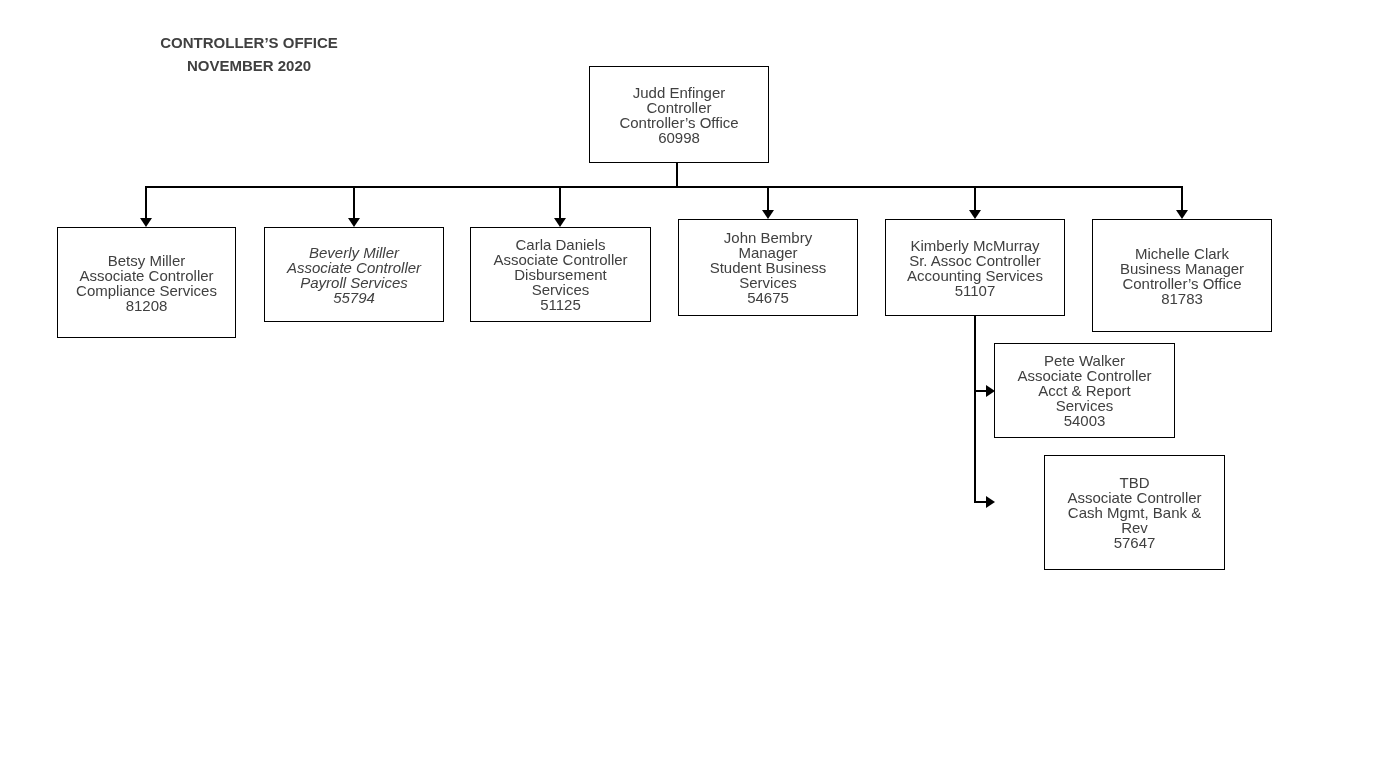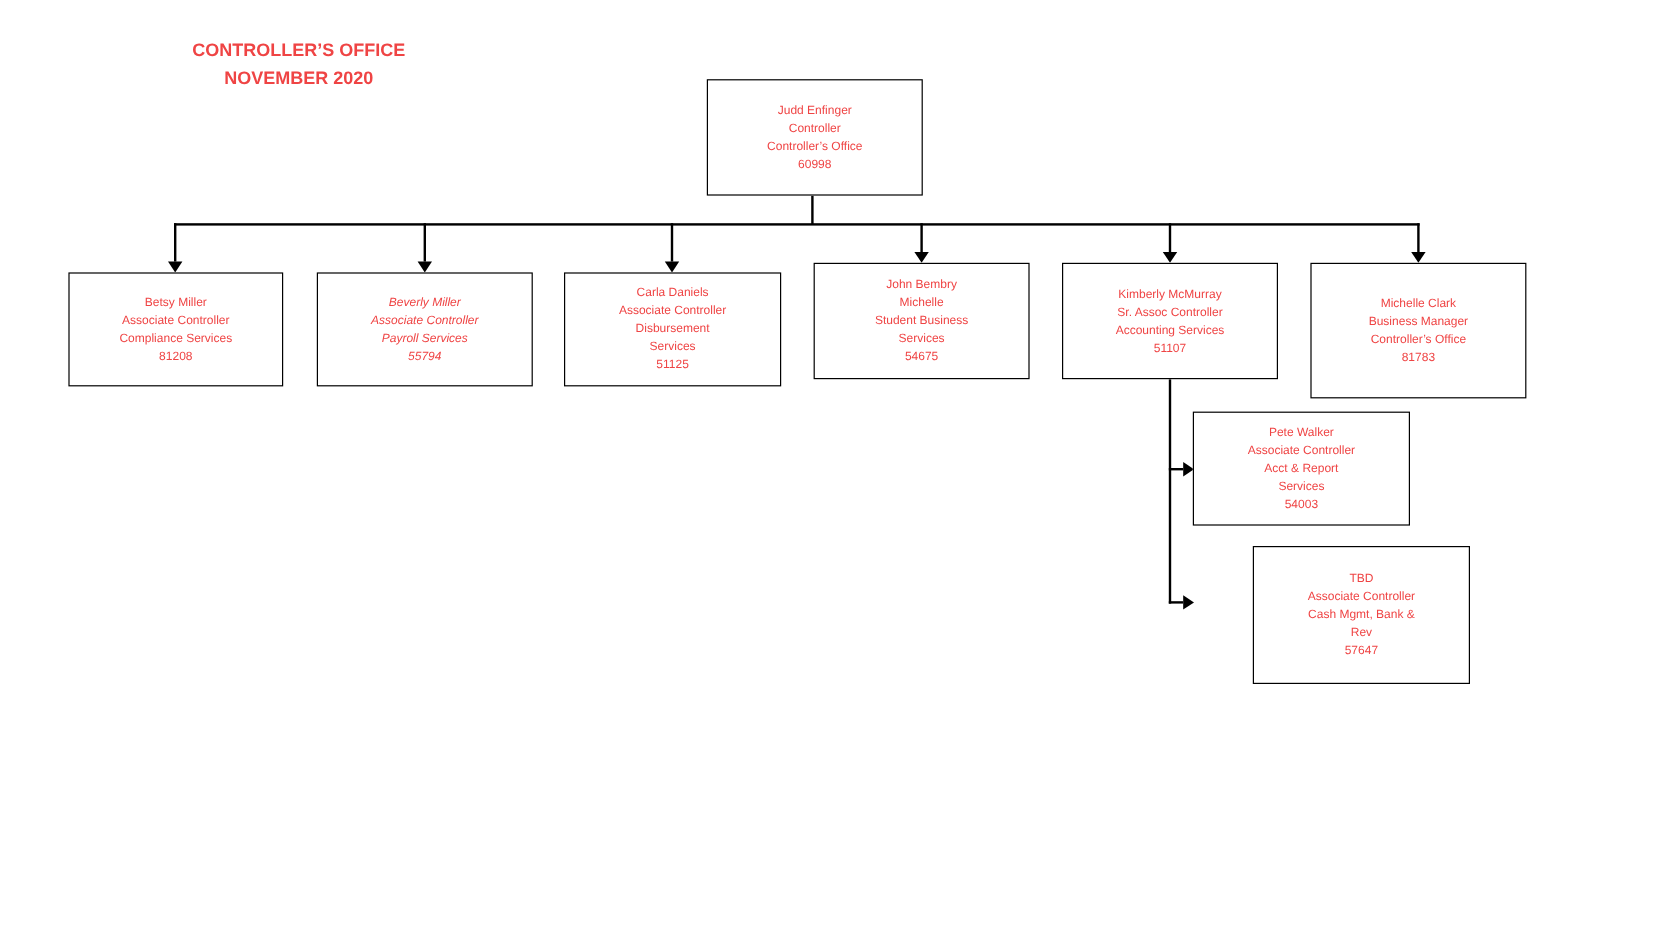--- a/index.html
+++ b/index.html
@@ -7,21 +7,21 @@
     padding: 0;
     background: #ffffff;
     font-family: "Liberation Sans", sans-serif;
   }
   .canvas {
     position: relative;
     width: 1391px;
     height: 776px;
     background: #ffffff;
     overflow: hidden;
-    color: #ef4444;
+    color: #404040;
   }
   .chart-title {
     position: absolute;
     left: 149px;
     top: 31px;
     width: 200px;
     text-align: center;
     font-size: 15px;
     font-weight: bold;
     line-height: 23px;
@@ -31,21 +31,21 @@
     position: absolute;
     border: 1px solid #000000;
     background: #ffffff;
     display: flex;
     align-items: center;
     justify-content: center;
     text-align: center;
     box-sizing: border-box;
   }
   .node-text {
-    font-size: 10px;
+    font-size: 15px;
     line-height: 15px;
   }
   .line {
     position: absolute;
     background: #000000;
   }
   .arrow-down {
     position: absolute;
     width: 0;
     height: 0;
@@ -101,21 +101,21 @@
 
   <div class="node" style="left:589px; top:66px; width:180px; height:97px;">
     <div class="node-text">
       <div>Judd Enfinger</div>
       <div>Controller</div>
       <div>Controller’s Office</div>
       <div>60998</div>
     </div>
   </div>
 
-  <div class="node" style="left:57px; top:227px; width:179px; height:95px;">
+  <div class="node" style="left:57px; top:227px; width:179px; height:111px;">
     <div class="node-text">
       <div>Betsy Miller</div>
       <div>Associate Controller</div>
       <div>Compliance Services</div>
       <div>81208</div>
     </div>
   </div>
 
   <div class="node" style="left:264px; top:227px; width:180px; height:95px;font-style:italic;">
     <div class="node-text">
@@ -132,21 +132,21 @@
       <div>Associate Controller</div>
       <div>Disbursement</div>
       <div>Services</div>
       <div>51125</div>
     </div>
   </div>
 
   <div class="node" style="left:678px; top:219px; width:180px; height:97px;">
     <div class="node-text">
       <div>John Bembry</div>
-      <div>Michelle</div>
+      <div>Manager</div>
       <div>Student Business</div>
       <div>Services</div>
       <div>54675</div>
     </div>
   </div>
 
   <div class="node" style="left:885px; top:219px; width:180px; height:97px;">
     <div class="node-text">
       <div>Kimberly McMurray</div>
       <div>Sr. Assoc Controller</div>

